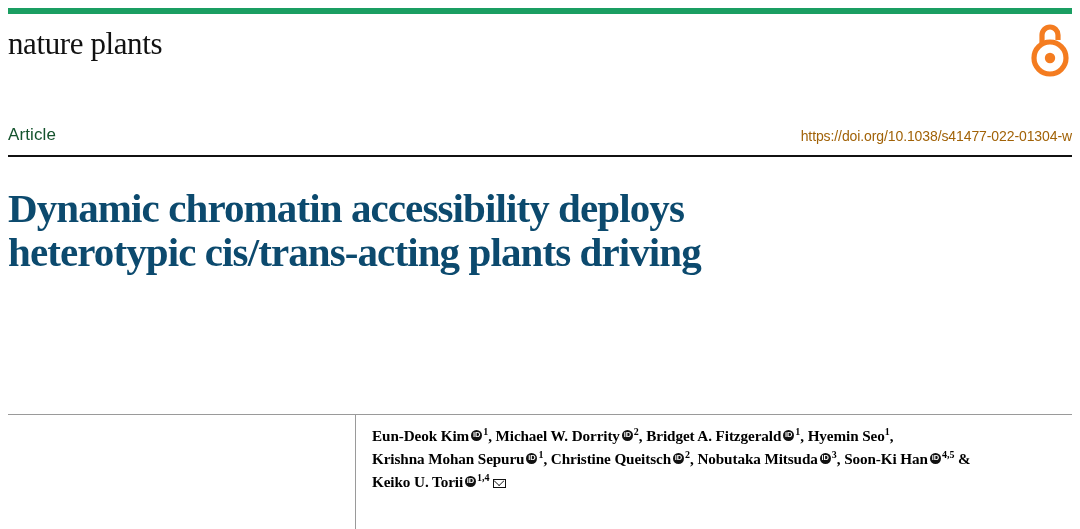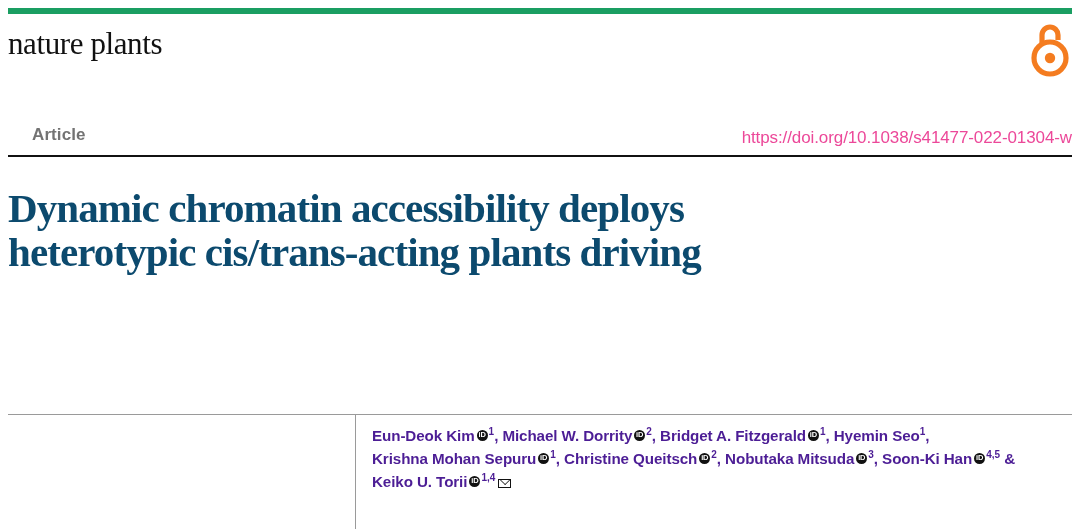--- a/index.html
+++ b/index.html
@@ -68,32 +68,31 @@
     left: 8px;
     right: 8px;
     height: 26px;
   }
   .article-label {
     position: absolute;
     left: 0;
     top: 0;
     font-family: "Liberation Sans", sans-serif;
     font-size: 17px;
-    font-weight: bold;
-    color: #737373;
+    font-weight: normal;
+    color: #14532d;
     letter-spacing: 0.1px;
-    margin-left: 24px;
   }
   .doi-link {
     position: absolute;
     right: 0;
     top: 3px;
     font-family: "Liberation Sans", sans-serif;
-    font-size: 17px;
-    color: #ec4899;
+    font-size: 14px;
+    color: #a16207;
     text-decoration: none;
     letter-spacing: -0.1px;
   }
   .meta-rule {
     position: absolute;
     left: 8px;
     right: 8px;
     top: 155px;
     height: 1.5px;
     background: #111111;
@@ -149,25 +148,25 @@
     height: 115px;
     background: #9a9a9a;
   }
 
   
   .authors {
     position: absolute;
     left: 372px;
     right: 10px;
     top: 424px;
-    font-family: Liberation Sans, sans-serif;
+    font-family: Liberation Serif, serif;
     font-size: 15.2px;
     font-weight: bold;
     line-height: 1.52;
-    color: #4c1d95;
+    color: #000000;
     letter-spacing: -0.1px;
   }
   .authors sup {
     font-size: 10px;
     font-weight: bold;
     vertical-align: super;
     letter-spacing: 0;
   }
 
   

